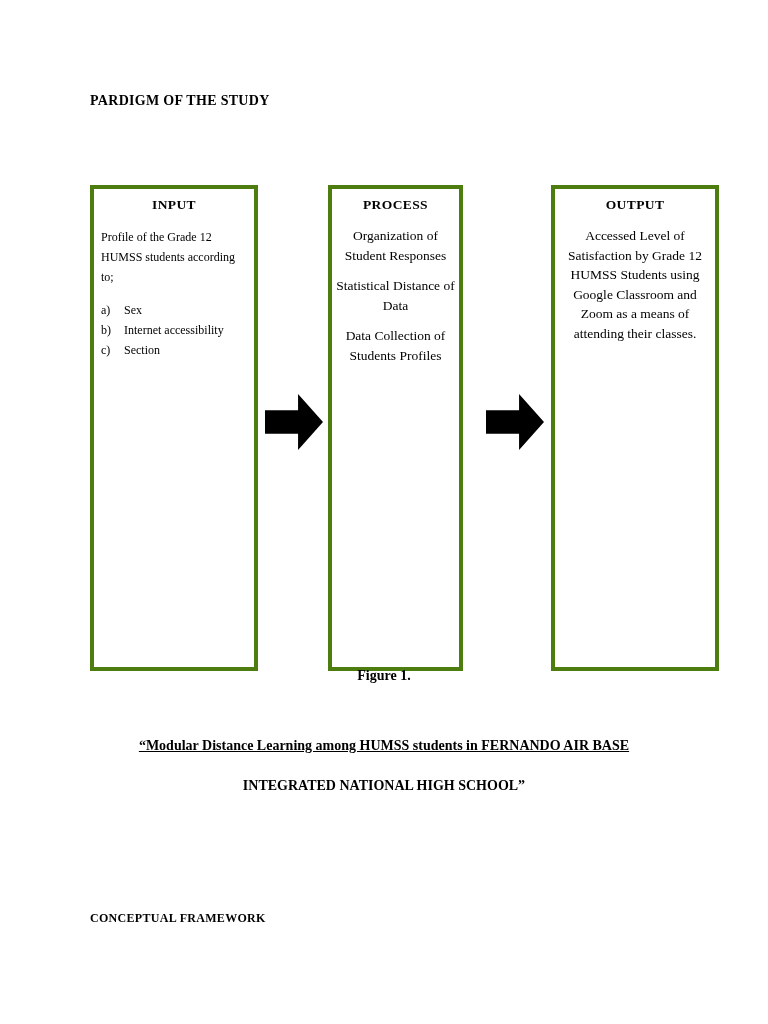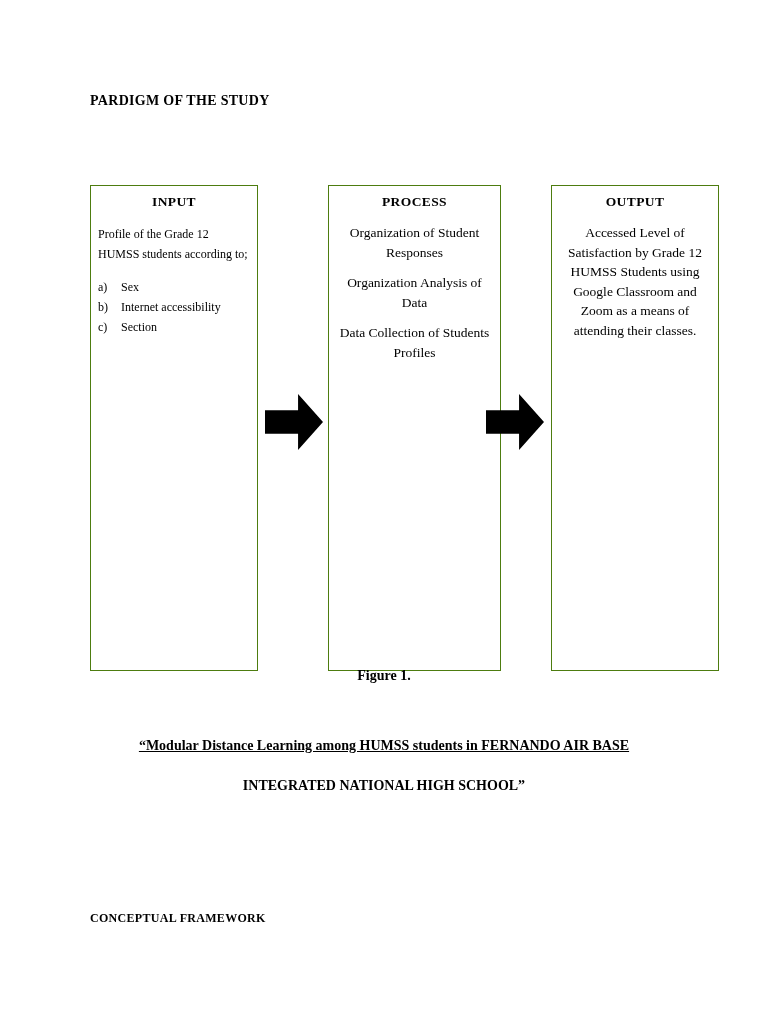--- a/index.html
+++ b/index.html
@@ -16,25 +16,25 @@
     left: 90px;
     top: 93px;
     font-size: 14px;
     font-weight: bold;
     letter-spacing: 0.3px;
   }
   .box {
     position: absolute;
     top: 185px;
     height: 486px;
-    border: 1px solid #4d7c0f;
+    border: 4px solid #4d7c0f;
     background: #ffffff;
   }
   .box-input   { left: 90px;  width: 168px; }
-  .box-process { left: 328px; width: 173px; }
+  .box-process { left: 328px; width: 135px; }
   .box-output  { left: 551px; width: 168px; }
   .box-title {
     text-align: center;
     font-weight: bold;
     font-size: 13.5px;
     padding-top: 8px;
     letter-spacing: 0.4px;
   }
   .input-body {
     padding: 14px 6px 0 7px;
@@ -112,21 +112,21 @@
     </div>
   </div>
 </div>
 
 <div class="arrow arrow-1"></div>
 
 <div class="box box-process">
   <div class="box-title">PROCESS</div>
   <div class="process-body">
     <div class="process-step">Organization of Student Responses</div>
-    <div class="process-step">Organization Analysis of Data</div>
+    <div class="process-step">Statistical Distance of Data</div>
     <div class="process-step">Data Collection of Students Profiles</div>
   </div>
 </div>
 
 <div class="arrow arrow-2"></div>
 
 <div class="box box-output">
   <div class="box-title">OUTPUT</div>
   <div class="output-desc">Accessed Level of Satisfaction by Grade 12 HUMSS Students using Google Classroom and Zoom as a means of attending their classes.</div>
 </div>

